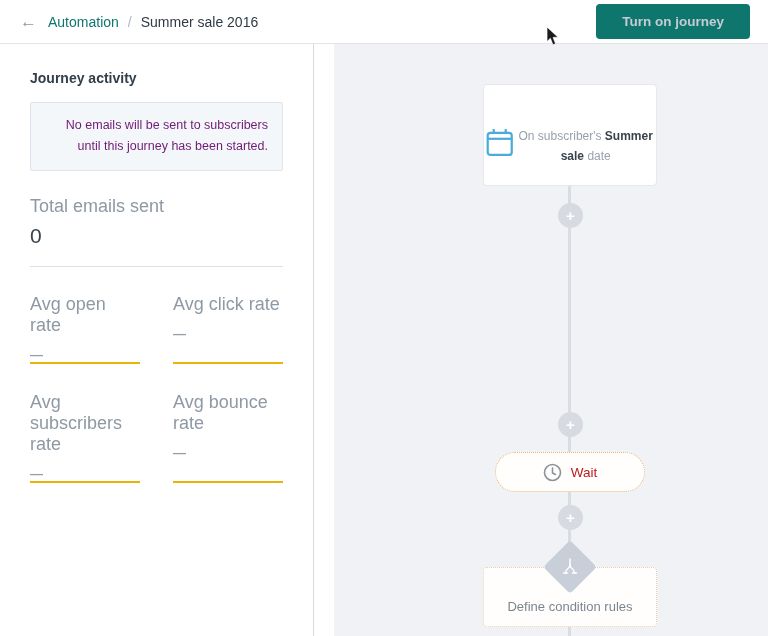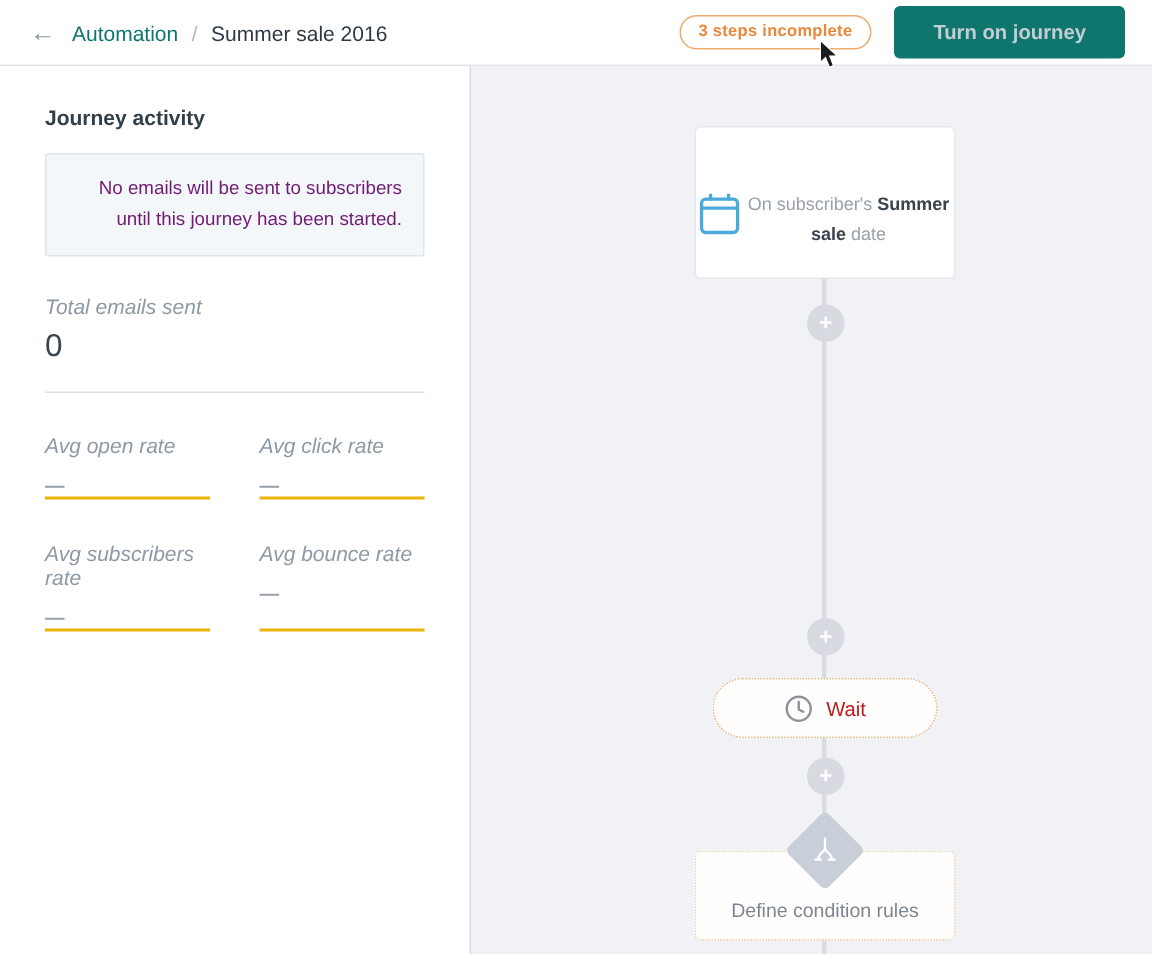--- a/index.html
+++ b/index.html
@@ -15,29 +15,29 @@
   .crumb-sep { color:#aeb7c0; }
   .crumb-current { color:#2e3a45; }
   .header-right { margin-left:auto; display:flex; align-items:center; gap:15px; }
   .badge { color:#e8883a; border:1px solid #f0aa6a; border-radius:999px; font-size:11px;
            font-weight:bold; padding:4px 12px 5px; background:#fff; letter-spacing:.2px; }
   .turn-btn { background:#0f766e; color:#c4ccd5; font-weight:bold; font-size:13.5px;
               padding:10px 26px; border:none; border-radius:4px; }
   .cursor { position:absolute; left:546px; top:27px; z-index:30; }
 
   
-  .main { display:flex; height:592px; }
+  .main { display:flex; height:592px;gap:20px; }
   .sidebar { width:314px; background:#fff; border-right:1px solid #d9dbdf; padding:26px 30px 0; }
   .canvas { position:relative; flex:1; background:#f1f2f5; }
 
   
   .sidebar-title { font-size:14px; font-weight:bold; color:#323e48; margin-bottom:16px; }
   .notice { background:#f4f7fa; border:1px solid #dde5ed; border-radius:2px; padding:12px 14px;
             font-size:12.5px; color:#701a75; line-height:1.7; margin-bottom:25px;text-align:right; }
-  .metric-label { font-size:14px; color:#8e99a4;font-style:italic; }
+  .metric-label { font-size:18px; color:#8e99a4; }
   .total-value { font-size:21px; color:#39444e; margin-top:7px; }
   .hdivider { border-bottom:1px solid #dcdfe3; margin:18px 0 27px; }
   .stats { display:grid; grid-template-columns:1fr 1fr; column-gap:33px; row-gap:28px; }
   .stat { border-bottom:2px solid #eab308; }
   .stat-dash { font-size:13px; font-weight:bold; color:#959fa9; margin-top:11px; }
 
   
   .vline { position:absolute; left:234px; top:90px; bottom:0; width:3px; background:#d9dde2; z-index:0; }
   .node-card { position:absolute; left:149px; width:174px; background:#fff;
                border:1px solid #e5e8ec; border-radius:4px; z-index:1; cursor:pointer; }
@@ -70,21 +70,20 @@
 <body>
 
 <div class="header">
   <div class="breadcrumb">
     <span class="back-arrow">←</span>
     <span class="crumb-section">Automation</span>
     <span class="crumb-sep">/</span>
     <span class="crumb-current">Summer sale 2016</span>
   </div>
   <div class="header-right">
-    <span class="badge">3 steps incomplete</span>
     <button class="turn-btn">Turn on journey</button>
   </div>
   <svg class="cursor" width="13" height="19" viewBox="0 0 13 19">
     <path d="M1 0 L1 14.5 L4.4 11.3 L6.9 17.8 L9.6 16.7 L7.1 10.4 L12 10.2 Z" fill="#1b1b1b" stroke="#fff" stroke-width="0.7"></path>
   </svg>
 </div>
 
 <div class="main">
 
   <div class="sidebar">

